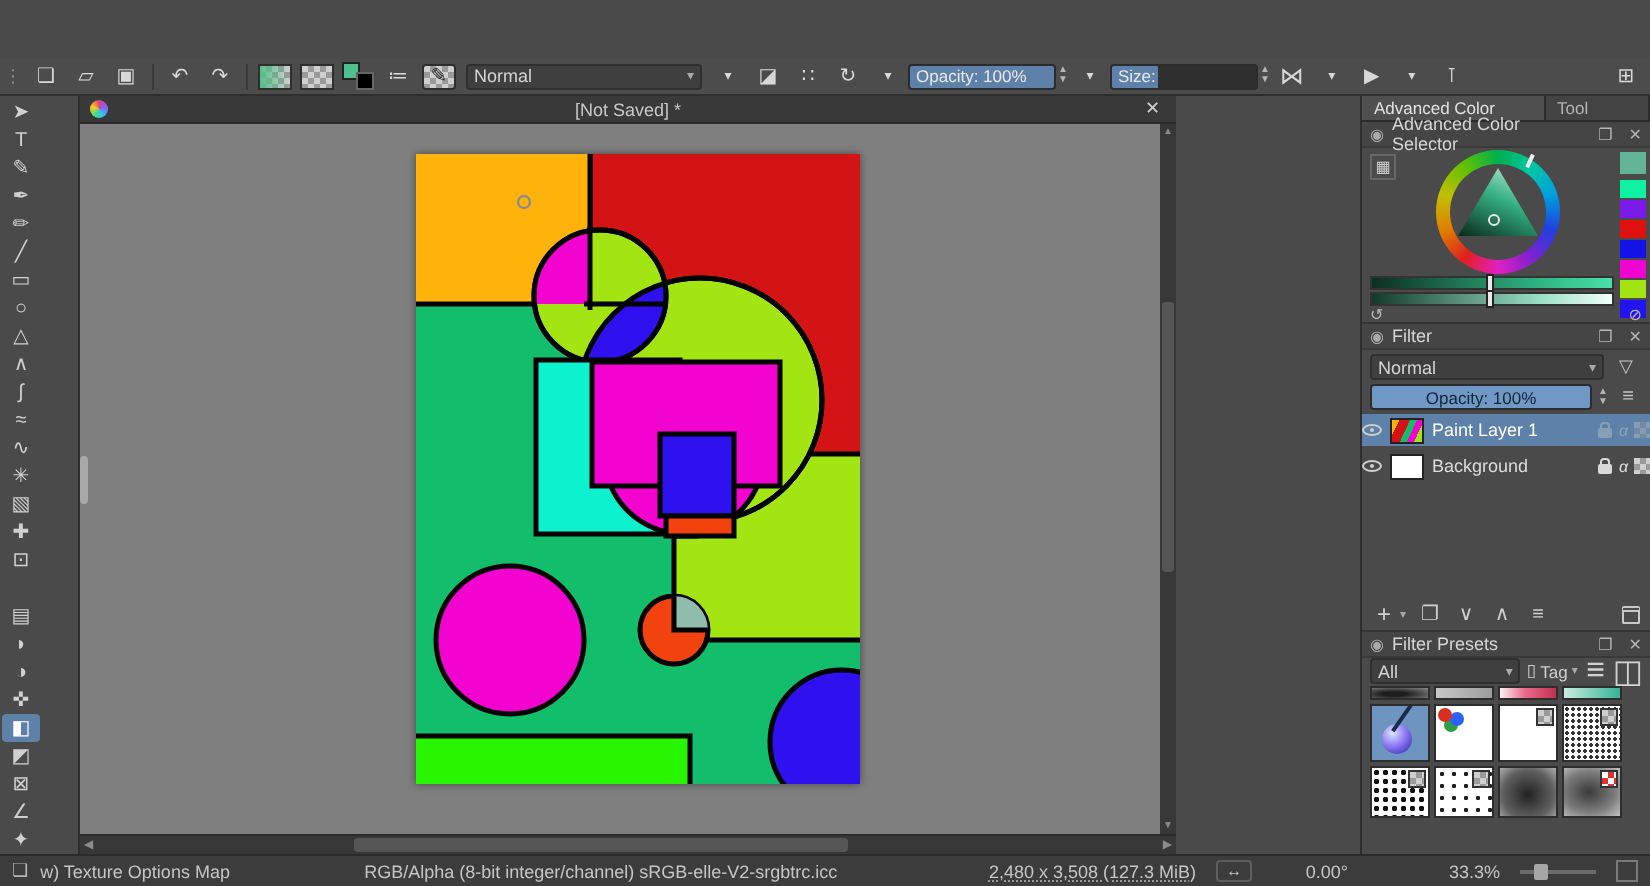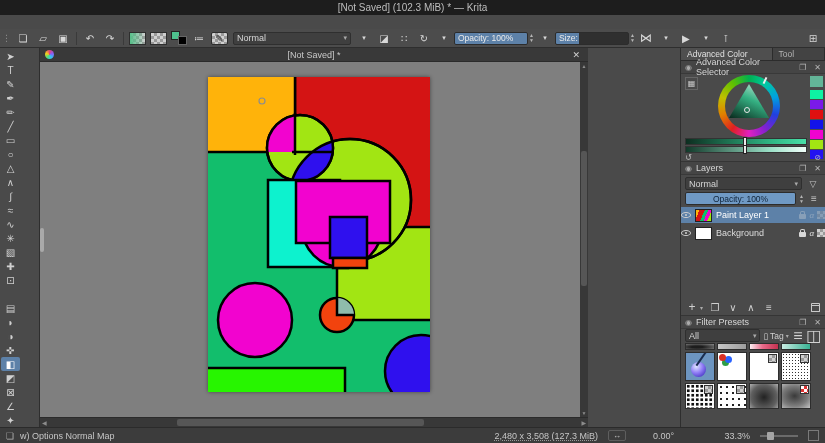--- a/index.html
+++ b/index.html
@@ -172,23 +172,20 @@
   .zoom-slider{position:relative;width:38px;height:2px;background:#6b6b6b;margin:0 10px;}
   .zoom-thumb{position:absolute;left:18%;top:-3px;width:7px;height:8px;background:#a5a5a5;border-radius:1px;}
   .sb-canvasonly{width:11px;height:11px;border:1px solid #7a7a7a;margin-right:6px;
                  display:flex;align-items:center;justify-content:center;font-size:6px;color:#bbb;}
 </style>
 </head>
 <body>
 
 <div class="app">
 
-  <div class="titlebar">
-    <span>[Not Saved] (102.3 MiB) * — Krita</span>
-  </div>
 
 
   <div class="maintoolbar">
     <span class="tb-handle">⋮</span>
     <span class="tb-btn">❏</span>
     <span class="tb-btn">▱</span>
     <span class="tb-btn">▣</span>
     <span class="tb-sep"></span>
     <span class="tb-btn">↶</span>
     <span class="tb-btn">↷</span>
@@ -453,21 +450,21 @@
             <div class="gmark"></div>
           </div>
         <span class="acs-foot-l">↺</span>
         <span class="acs-foot-r">⊘</span>
       </div>
     </div>
 
     <div class="panel" style="height:154px;">
       <div class="panel-header">
         <span class="ph-icon">◉</span>
-        <span>Layers</span>
+        <span>Filter</span>
         <span class="ph-float">❐</span>
         <span class="ph-close">✕</span>
       </div>
       <div class="layers-body">
         <div class="layers-row1">
           <span class="combo layers-combo">
             <span>Normal</span>
             <span class="caret">▾</span>
           </span>
           <span class="funnel">▽</span>
@@ -567,21 +564,22 @@
           <div class="tile tile-b t-smoke">
             <span class="badge badge-red"></span>
           </div>
         </div>
       </div>
     </div>
   </div>
 
   <div class="statusbar">
     <span class="sb-icon">❏</span>
-    <span class="sb-preset">w) Options Normal Map</span>
+    <span class="sb-preset">w) Texture Options Map</span>
+    <span class="sb-profile">RGB/Alpha (8-bit integer/channel) sRGB-elle-V2-srgbtrc.icc</span>
     <span class="sb-dims">2,480 x 3,508 (127.3 MiB)</span>
     <span class="sb-move">↔</span>
     <span class="sb-angle">0.00°</span>
     <span class="sb-zoom">33.3%</span>
     <span class="zoom-slider">
       <span class="zoom-thumb"></span>
     </span>
     <span class="sb-canvasonly"></span>
   </div>
 

